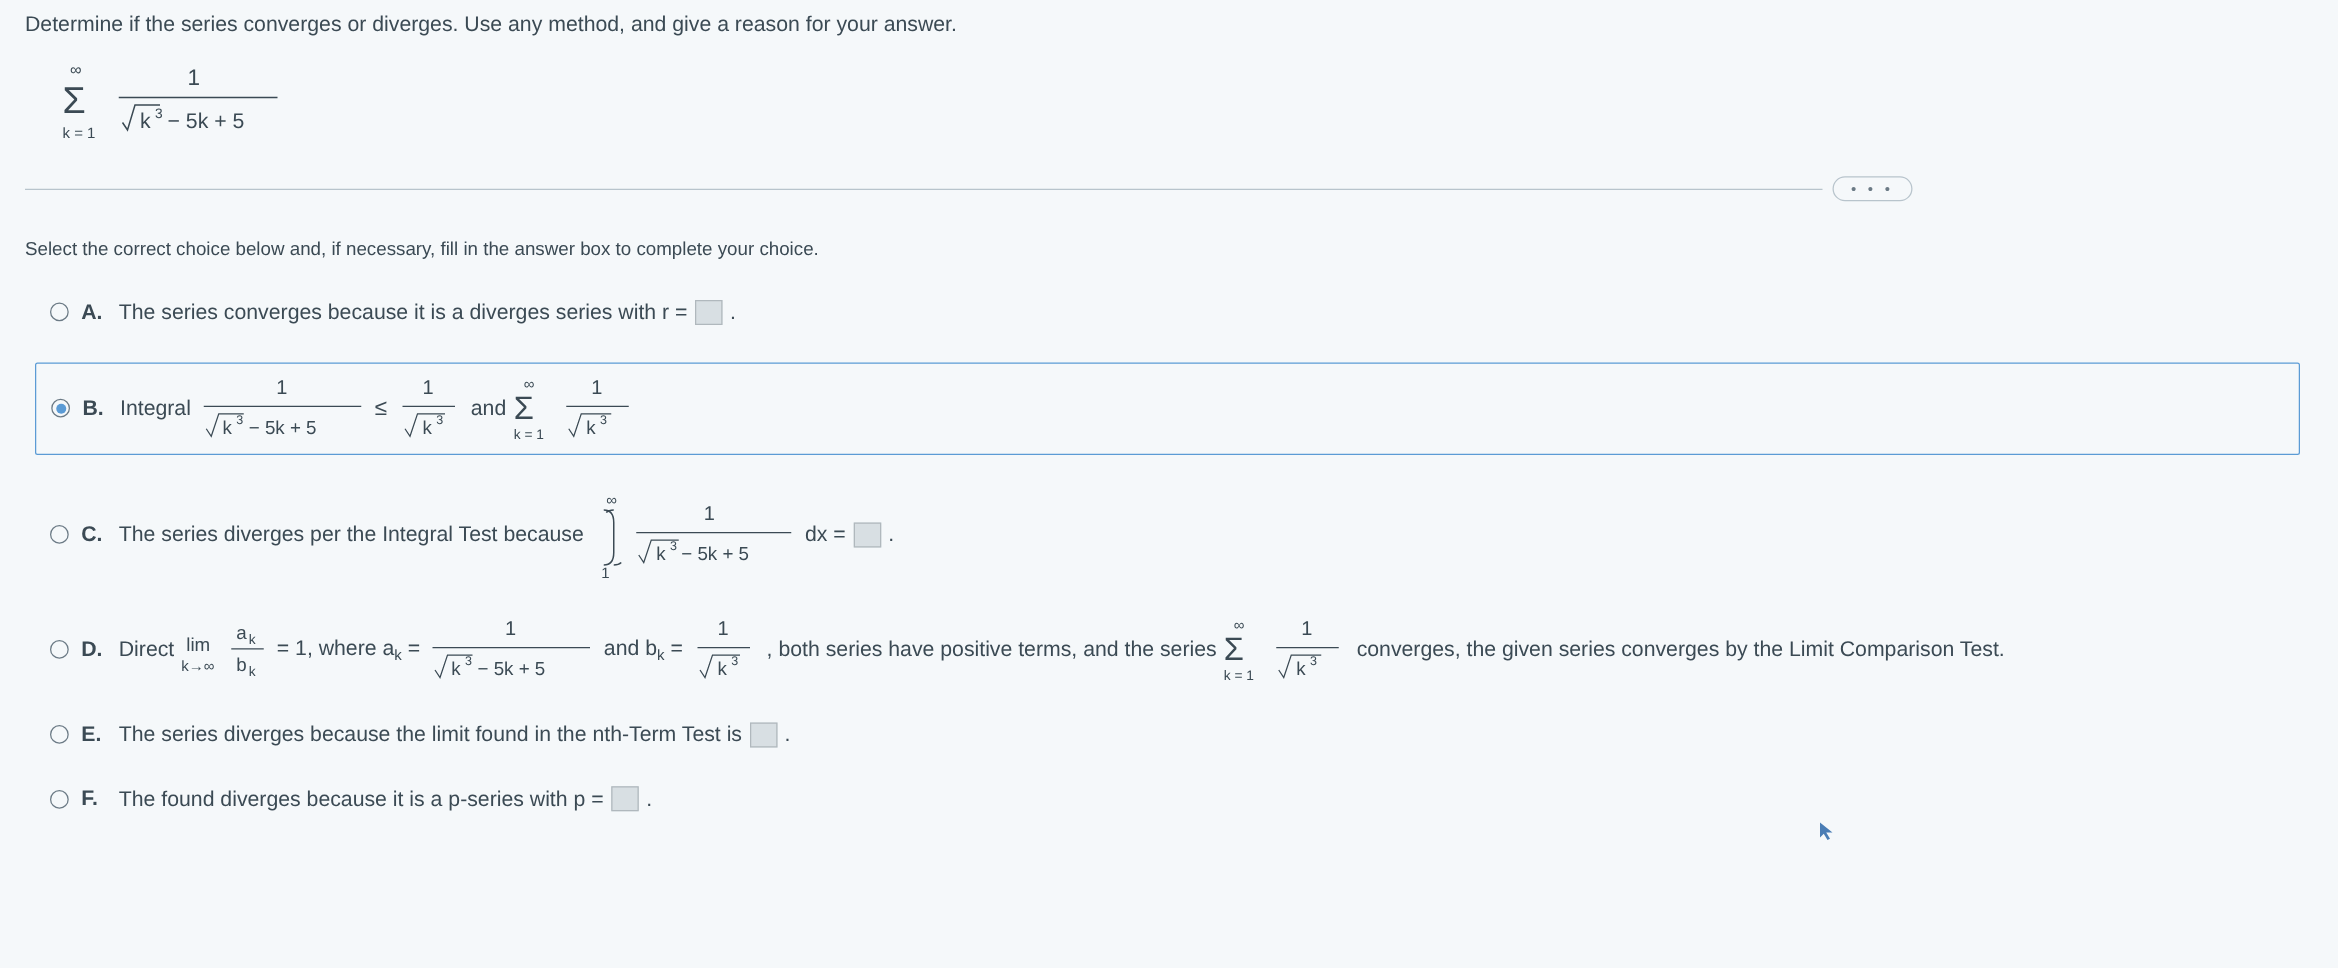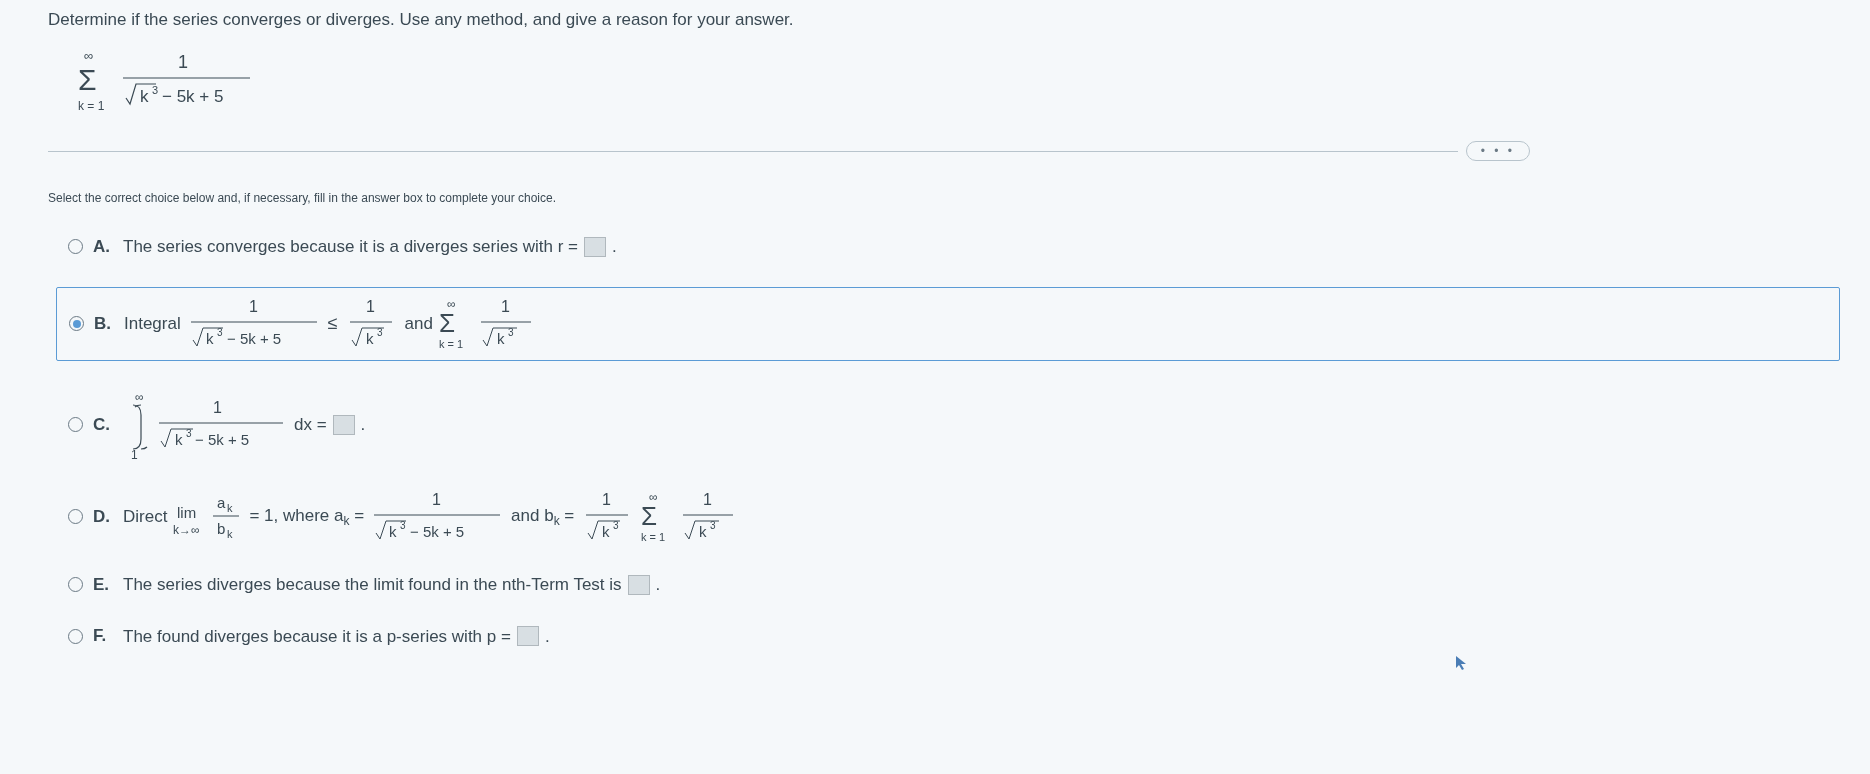--- a/index.html
+++ b/index.html
@@ -4,21 +4,21 @@
   <style>
     * { margin: 0; padding: 0; box-sizing: border-box; }
     body {
       background: #f5f8fa;
       font-family: Arial, sans-serif;
       font-size: 17px;
       color: #3b4a54;
       padding: 0;
     }
     .page {
-      padding: 10px 20px 30px 48px;
+      padding: 10px 20px 30px 20px;
       position: relative;
     }
     .question-text {
       margin-bottom: 18px;
       font-size: 17px;
     }
     .series-display {
       margin-left: 30px;
       margin-bottom: 25px;
     }
@@ -39,21 +39,21 @@
       padding: 2px 14px;
       margin-left: 8px;
       margin-right: 40px;
       font-size: 12px;
       letter-spacing: 3px;
       color: #6b7a85;
       background: #f5f8fa;
     }
     .instruction {
       margin-bottom: 30px;
-      font-size: 12px;
+      font-size: 15px;
     }
     .choice {
       display: flex;
       align-items: center;
       margin-bottom: 28px;
       margin-left: 20px;
     }
     .choice.selected {
       border: 1px solid #5b9bd5;
       border-radius: 2px;
@@ -178,20 +178,21 @@
         <text x="58" y="48" font-size="15" fill="#3b4a54">k</text>
         <text x="69" y="40" font-size="10" fill="#3b4a54">3</text>
       </svg>
     </div>
   </div>
 
   <div class="choice">
     <div class="radio"></div>
     <div class="choice-label">C.</div>
     <div class="choice-body">
+      <span>The series diverges per the Integral Test because</span>
       <svg class="math" width="165" height="72">
         <text x="12" y="12" font-size="12" fill="#3b4a54">∞</text>
         <path d="M10 16 Q18 16 18 26 L18 50 Q18 60 10 60 M18 16 Q14 16 12 18 M18 60 Q22 60 24 58" stroke="#3b4a54" stroke-width="1.2" fill="none"></path>
         <text x="8" y="70" font-size="12" fill="#3b4a54">1</text>
         <text x="90" y="24" font-size="16" fill="#3b4a54">1</text>
         <line x1="36" y1="34" x2="160" y2="34" stroke="#3b4a54" stroke-width="1"></line>
         <path d="M38 52 L42 58 L48 40 L70 40" stroke="#3b4a54" stroke-width="1" fill="none"></path>
         <text x="52" y="56" font-size="15" fill="#3b4a54">k</text>
         <text x="63" y="48" font-size="10" fill="#3b4a54">3</text>
         <text x="72" y="56" font-size="15" fill="#3b4a54">− 5k + 5</text>
@@ -226,30 +227,32 @@
         <text x="40" y="48" font-size="15" fill="#3b4a54">− 5k + 5</text>
       </svg>
       <span>and b<sub style="font-size:12px;">k</sub> =</span>
       <svg class="math" width="55" height="56">
         <text x="22" y="16" font-size="16" fill="#3b4a54">1</text>
         <line x1="6" y1="26" x2="48" y2="26" stroke="#3b4a54" stroke-width="1"></line>
         <path d="M8 44 L12 50 L18 32 L40 32" stroke="#3b4a54" stroke-width="1" fill="none"></path>
         <text x="22" y="48" font-size="15" fill="#3b4a54">k</text>
         <text x="33" y="40" font-size="10" fill="#3b4a54">3</text>
       </svg>
+      <span>, both series have positive terms, and the series</span>
       <svg class="math" width="100" height="56">
         <text x="8" y="12" font-size="12" fill="#3b4a54">∞</text>
         <text x="0" y="36" font-size="26" fill="#3b4a54">Σ</text>
         <text x="0" y="52" font-size="11" fill="#3b4a54">k = 1</text>
         <text x="62" y="16" font-size="16" fill="#3b4a54">1</text>
         <line x1="42" y1="26" x2="92" y2="26" stroke="#3b4a54" stroke-width="1"></line>
         <path d="M44 44 L48 50 L54 32 L78 32" stroke="#3b4a54" stroke-width="1" fill="none"></path>
         <text x="58" y="48" font-size="15" fill="#3b4a54">k</text>
         <text x="69" y="40" font-size="10" fill="#3b4a54">3</text>
       </svg>
+      <span>converges, the given series converges by the Limit Comparison Test.</span>
     </div>
   </div>
 
   <div class="choice">
     <div class="radio"></div>
     <div class="choice-label">E.</div>
     <div class="choice-body">
       <span>The series diverges because the limit found in the nth-Term Test is</span>
       <span class="input-box"></span>
       <span>.</span>

